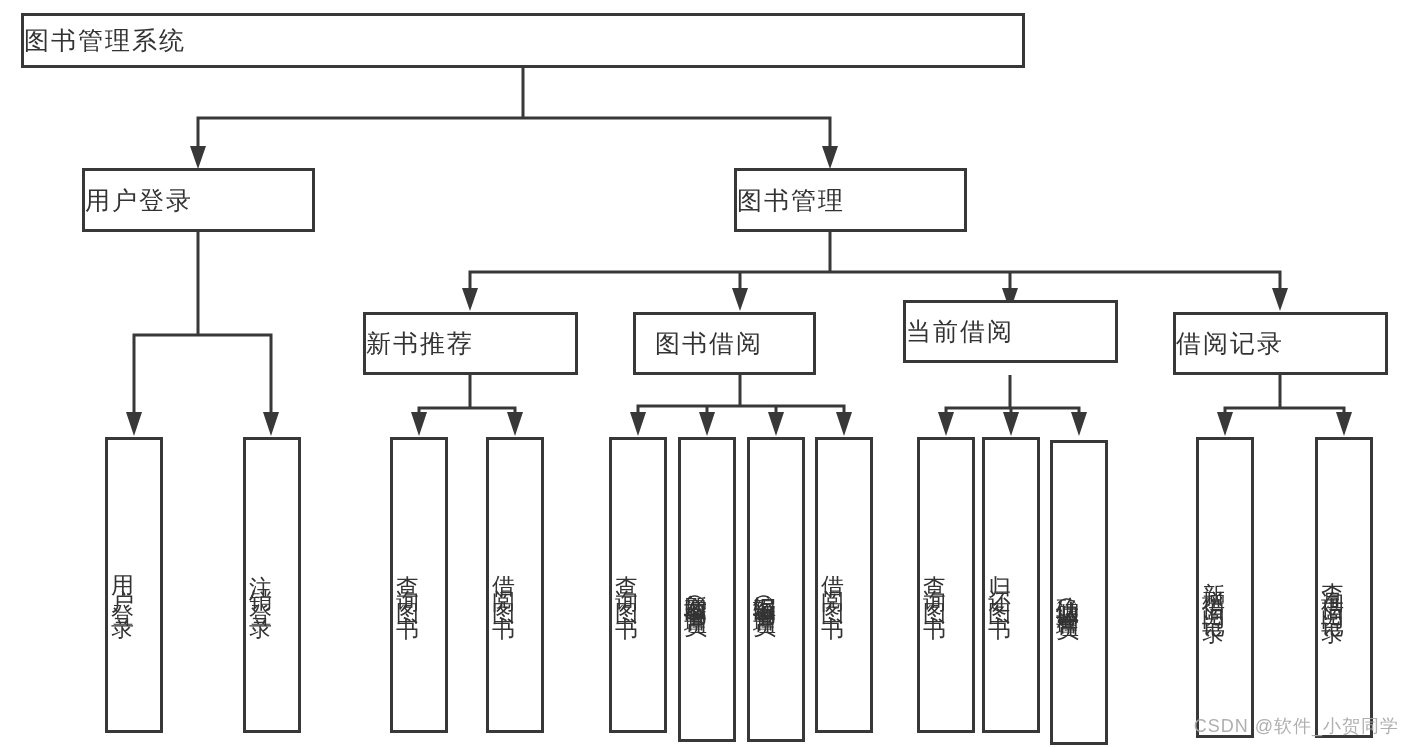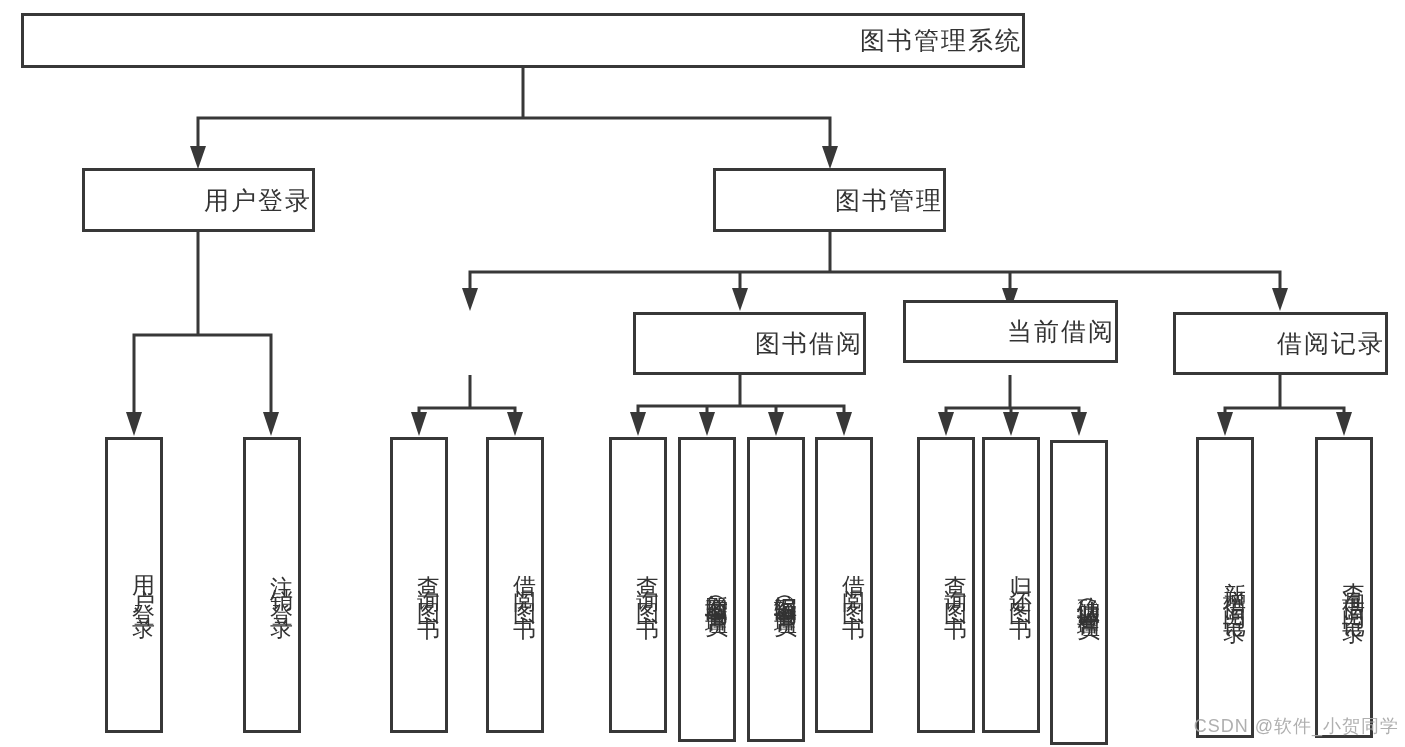--- a/index.html
+++ b/index.html
@@ -3,21 +3,21 @@
 <meta charset="utf-8">
 <style>
   html,body { margin:0; padding:0; background:#ffffff; }
   #stage {
     position:relative; width:1405px; height:747px; background:#ffffff;
     font-family:"Liberation Sans", sans-serif; color:#333333; overflow:hidden;
   }
   #wires { position:absolute; left:0; top:0; width:1405px; height:747px; }
   .box {
     position:absolute; box-sizing:border-box; background:#ffffff;
-    border:3px solid #383838; display:flex; align-items:center; justify-content:flex-end;
+    border:3px solid #383838; display:flex; align-items:center; justify-content:flex-start;
     color:#333333;
   }
   .hlabel { font-size:25px; letter-spacing:2px; white-space:nowrap; }
   .vbox { width:58px; top:437px; height:296px; }
   .vbox-tall { height:305px; }
   .vlabel {
     writing-mode:vertical-rl; text-orientation:mixed;
     font-size:23px; white-space:nowrap;
   }
   .ls-wide  { letter-spacing:14px; }  
@@ -74,25 +74,28 @@
     </g>
   </svg>
 
   <div class="box" style="left:21px; top:13px; width:1004px; height:55px;">
     <span class="hlabel">图书管理系统</span>
   </div>
 
   <div class="box" style="left:82px; top:168px; width:233px; height:64px;">
     <span class="hlabel">用户登录</span>
   </div>
-  <div class="box" style="left:713px; top:168px; width:233px; height:64px;">
+  <div class="box" style="left:734px; top:168px; width:233px; height:64px;">
     <span class="hlabel">图书管理</span>
   </div>
 
-  <div class="box" style="left:633px; top:312px; width:233px; height:63px;">
+  <div class="box" style="left:363px; top:312px; width:215px; height:63px;">
+    <span class="hlabel">新书推荐</span>
+  </div>
+  <div class="box" style="left:633px; top:312px; width:183px; height:63px;padding-left:19px;">
     <span class="hlabel">图书借阅</span>
   </div>
   <div class="box" style="left:903px; top:300px; width:215px; height:63px;">
     <span class="hlabel">当前借阅</span>
   </div>
   <div class="box" style="left:1173px; top:312px; width:215px; height:63px;">
     <span class="hlabel">借阅记录</span>
   </div>
 
   <div class="box vbox" style="left:105px;">

